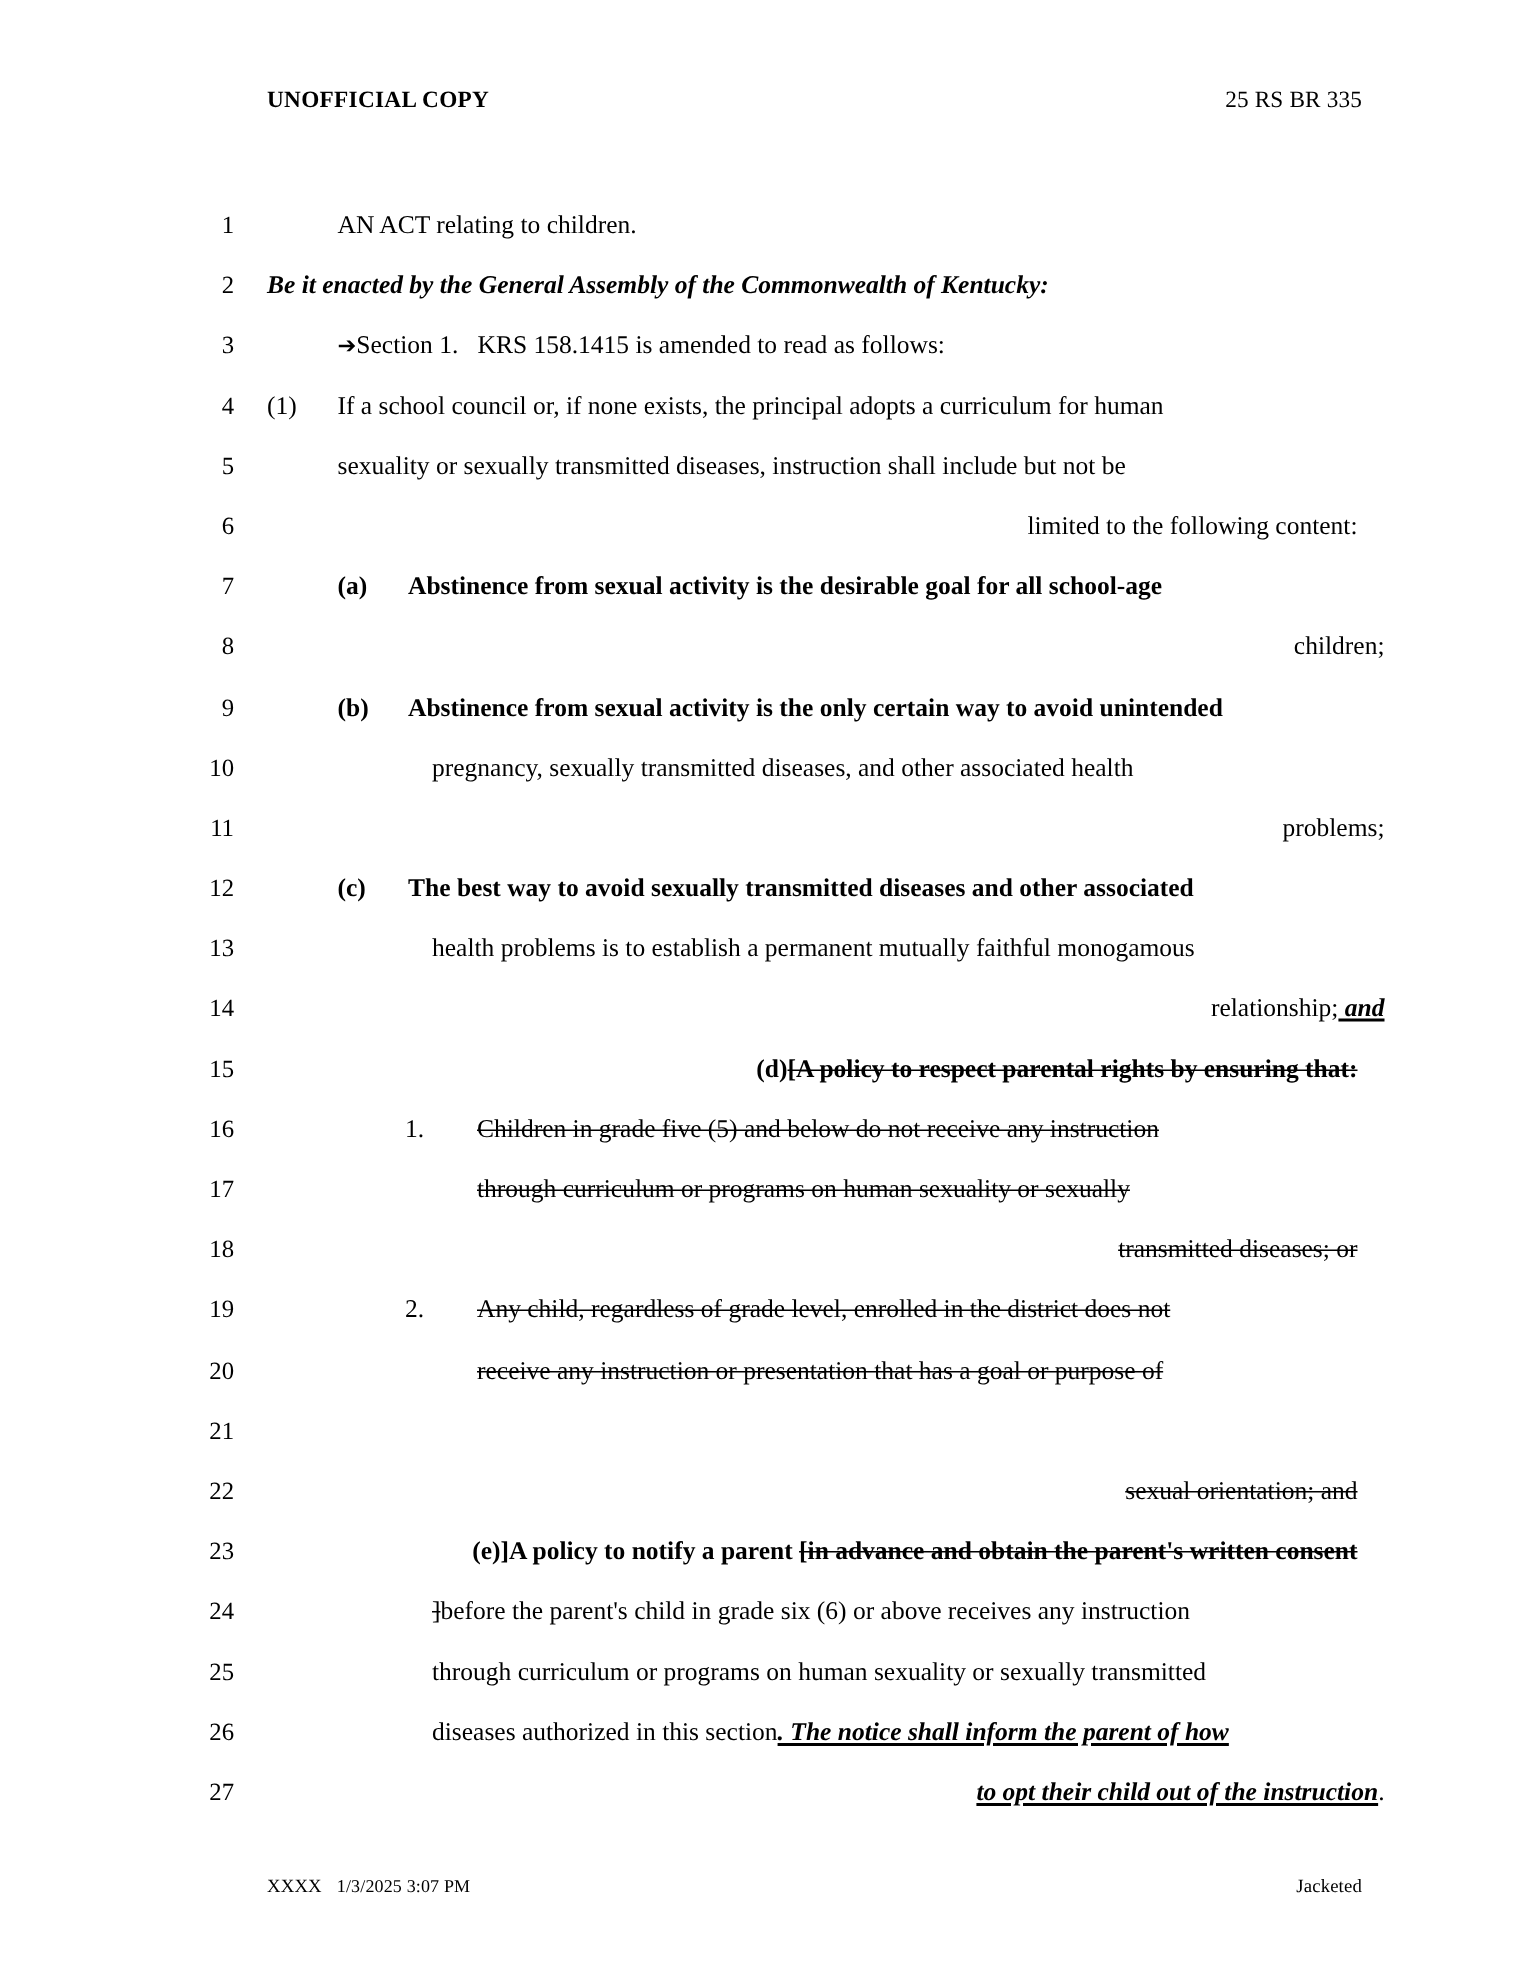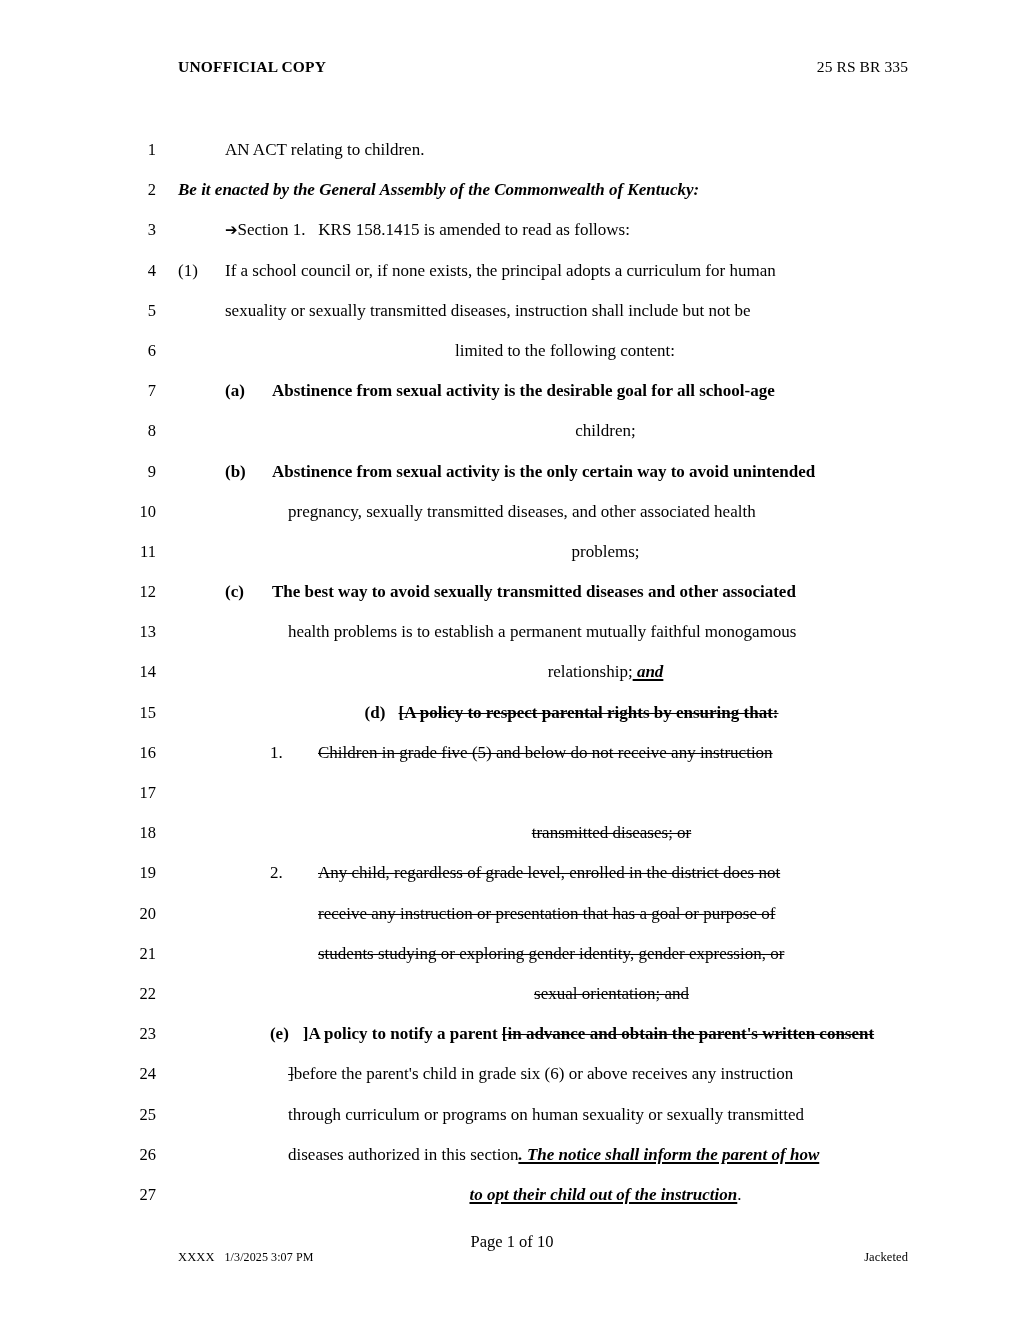--- a/index.html
+++ b/index.html
@@ -72,21 +72,21 @@
   
   .i-marker1 { left: 178px; width: 727px; }   
   .i-body1   { left: 225px; width: 680px; }   
   .i-marker2 { left: 225px; width: 680px; font-weight: bold; }   
   .i-body2   { left: 288px; width: 635px; }   
   .i-marker3 { left: 270px; width: 635px; }   
   .i-body3   { left: 318px; width: 587px; }   
   .i-head    { left: 178px; width: 727px; text-align: left; }
   .i-sect    { left: 225px; width: 680px; text-align: left; }
 
-  .nojust { text-align: center; }
+  .nojust { text-align: right; }
 
   
   .mk {
     display: inline-block;
   }
   .mk-1 { width: 47px; }   
   .mk-2 { width: 48px; }   
 
   
   .bi {                       
@@ -222,40 +222,40 @@
       <span class="txt i-marker2 nojust"><span class="mk mk-1">(d)</span><span class="del">[A policy to respect parental rights by ensuring that:</span></span>
     </div>
 
     <div class="line">
       <span class="lineno">16</span>
       <span class="txt i-marker3"><span class="del"><span class="mk mk-2">1.</span><span>Children in grade five (5) and below do not receive any instruction</span></span></span>
     </div>
 
     <div class="line">
       <span class="lineno">17</span>
+      <span class="txt i-body3 del">through curriculum or programs on human sexuality or sexually</span>
     </div>
 
     <div class="line">
       <span class="lineno">18</span>
       <span class="txt i-body3 del nojust">transmitted diseases; or</span>
     </div>
 
     <div class="line">
       <span class="lineno">19</span>
       <span class="txt i-marker3"><span class="del"><span class="mk mk-2">2.</span><span>Any child, regardless of grade level, enrolled in the district does not</span></span></span>
     </div>
 
     <div class="line">
       <span class="lineno">20</span>
       <span class="txt i-body3 del">receive any instruction or presentation that has a goal or purpose of</span>
     </div>
 
     <div class="line">
       <span class="lineno">21</span>
-      <span class="txt i-body3 del">students studying or exploring gender identity, gender expression, or</span>
     </div>
 
     <div class="line">
       <span class="lineno">22</span>
       <span class="txt i-body3 del nojust">sexual orientation; and</span>
     </div>
 
     <div class="line">
       <span class="lineno">23</span>
       <span class="txt i-marker2 nojust"><span class="del"><span class="mk mk-1">(e)</span></span><span>]A policy to notify a parent </span><span class="del">[in advance and obtain the parent's written consent</span></span>
@@ -276,19 +276,18 @@
       <span class="txt i-body2"><span>diseases authorized in this section</span><span class="ins">. The notice shall inform the parent of how</span></span>
     </div>
 
     <div class="line">
       <span class="lineno">27</span>
       <span class="txt i-body2 nojust"><span class="ins">to opt their child out of the instruction</span><span>.</span></span>
     </div>
 
   </div>
 
-  <div class="page-num">Page 1 of 10</div>
   <div class="doc-footer">
     <span class="ft-left"><span>XXXX</span><span class="ft-stamp">1/3/2025 3:07 PM</span></span>
     <span class="ft-right">Jacketed</span>
   </div>
 
 </div>
 
 </body></html>

